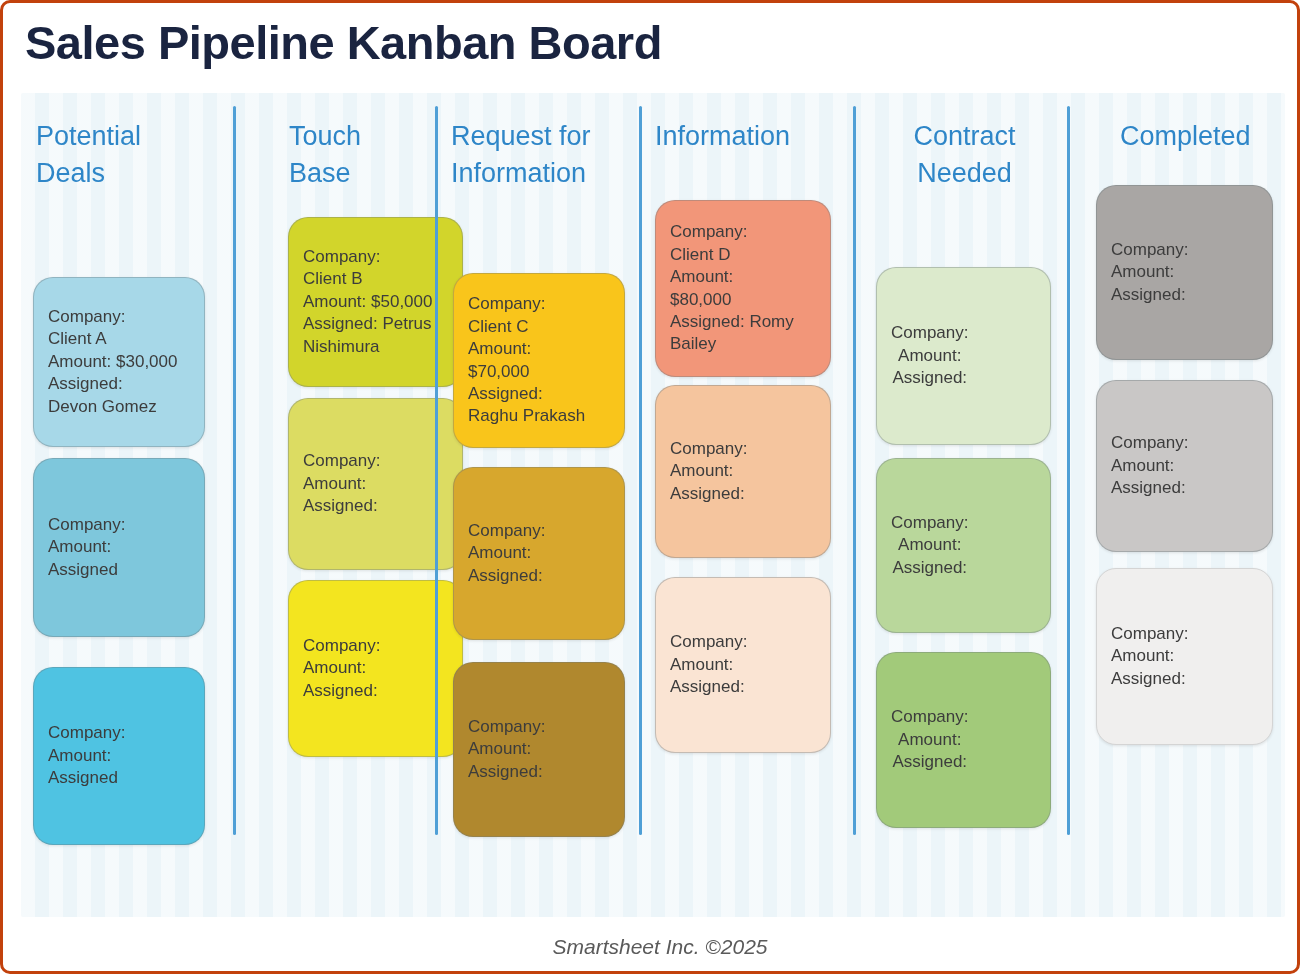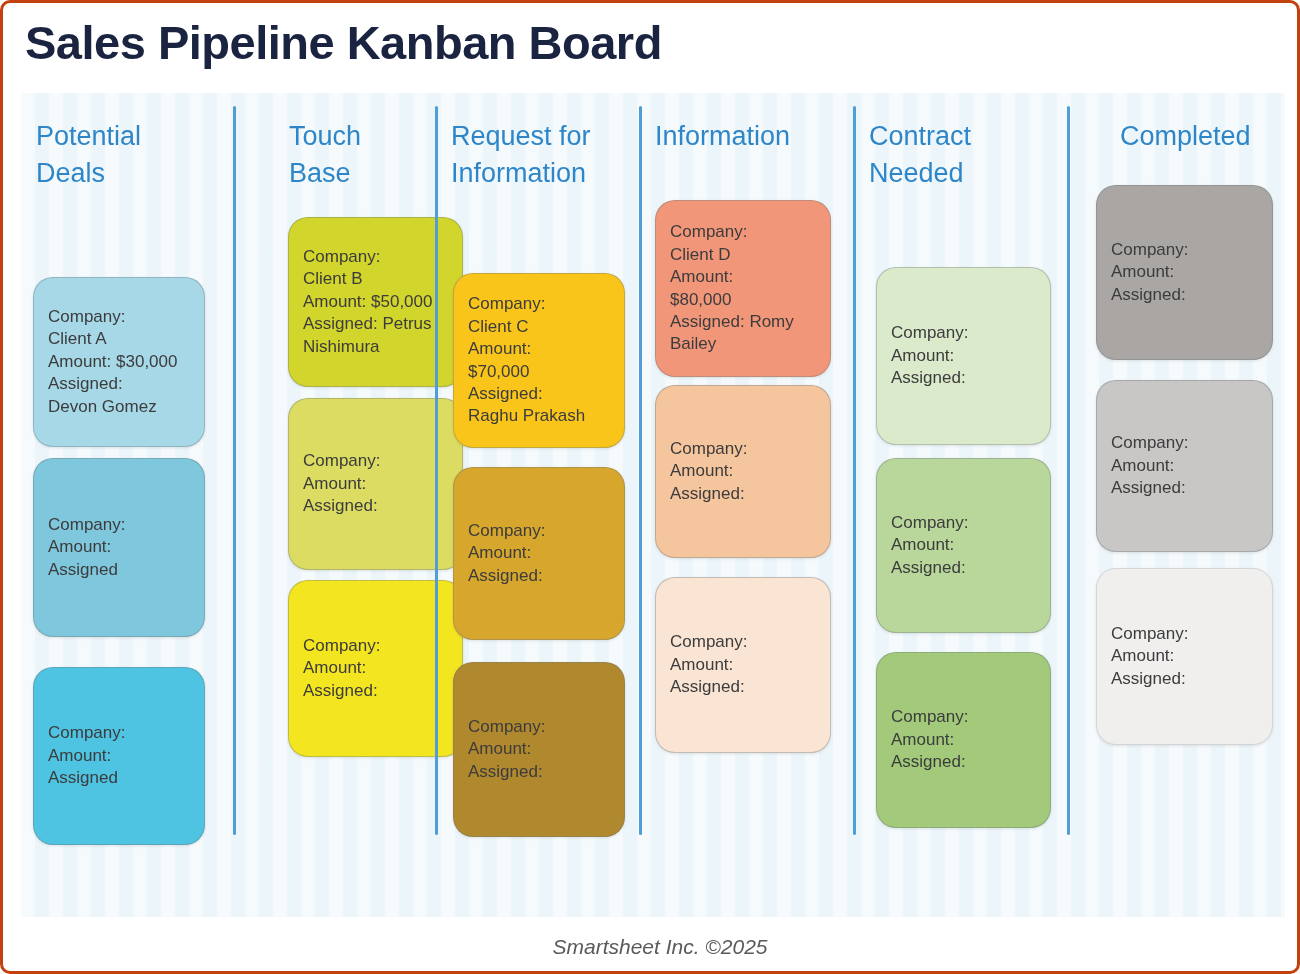--- a/index.html
+++ b/index.html
@@ -25,21 +25,21 @@
     background-image:repeating-linear-gradient(90deg,
       rgba(255,255,255,0.50) 0px, rgba(255,255,255,0.50) 14px,
       rgba(255,255,255,0.00) 14px, rgba(255,255,255,0.00) 28px);
     border-radius:2px;
   }
   .col{position:absolute;top:12px;height:100%;}
   .colpos1{left:0;width:213px;}
   .colpos2{left:213px;width:202px;margin-left:40px;}
   .colpos3{left:415px;width:204px;}
   .colpos4{left:619px;width:214px;}
-  .colpos5{left:833px;width:214px;}
+  .colpos5{left:833px;width:214px;text-align:center;}
   .colpos6{left:1047px;width:217px;padding-left:37px;}
   .col-header{
     padding:13px 8px 0 15px;
     font-size:27px;line-height:1.38;
     color:#2e86c8;
     white-space:pre-line;
   }
   .divider{
     position:absolute;top:13px;height:729px;width:3px;
     background:#4f9fd6;border-radius:2px;

